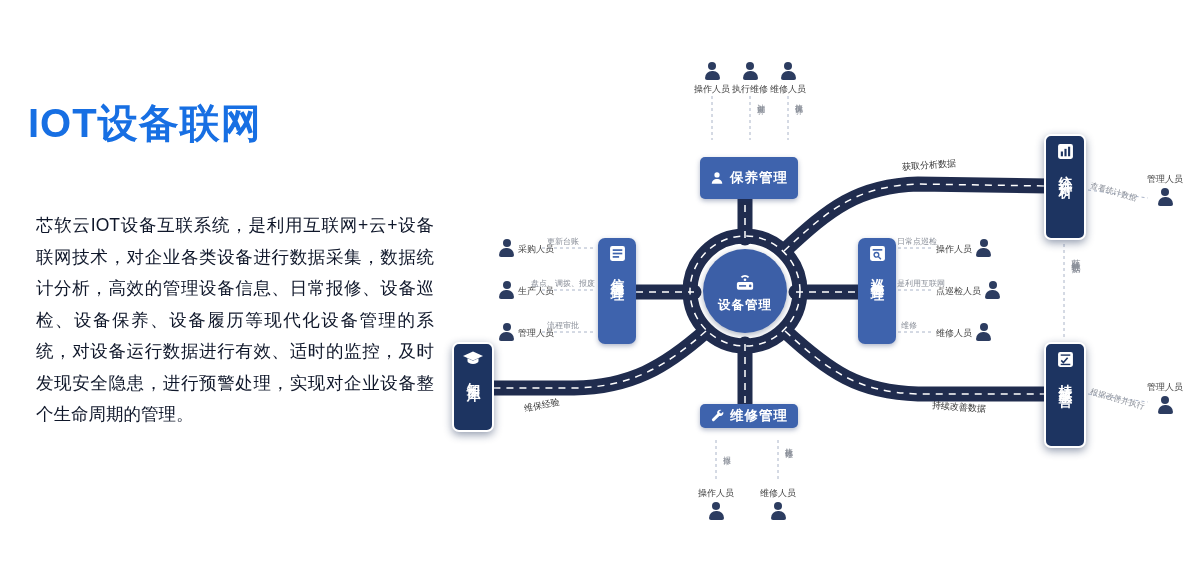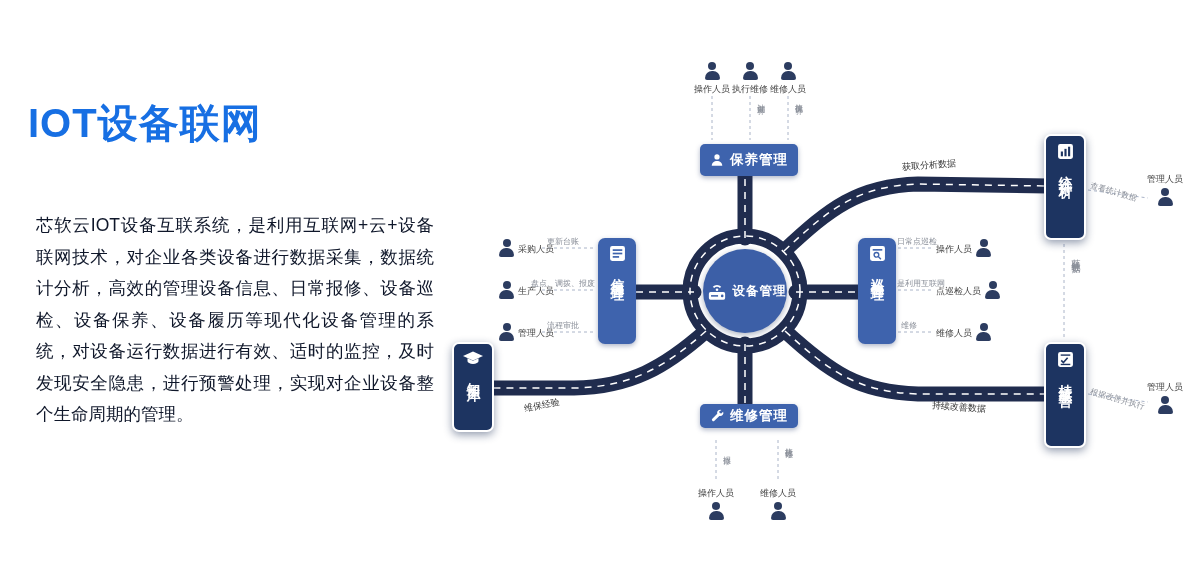--- a/index.html
+++ b/index.html
@@ -14,21 +14,21 @@
   .node-h{position:absolute;display:flex;align-items:center;justify-content:center;gap:6px;
     background:#3e63ad;color:#fff;border-radius:5px;font-size:13.5px;font-weight:bold;
     letter-spacing:1px;box-shadow:0 2px 5px rgba(30,50,100,.35)}
   .node-v{position:absolute;display:flex;flex-direction:column;align-items:center;padding-top:7px;
     background:#3e63ad;color:#fff;border-radius:7px;box-shadow:0 2px 5px rgba(30,50,100,.35)}
   .node-v .vtext{writing-mode:vertical-rl;font-size:13.5px;font-weight:bold;letter-spacing:3px;margin-top:5px}
   .node-dark{background:#1d3461;border:2px solid #fff;box-shadow:0 3px 8px rgba(20,40,80,.45)}
   .nicon{display:flex;align-items:center;justify-content:center}
 
   .hub{position:absolute;left:703px;top:249px;width:84px;height:84px;border-radius:50%;
-    background:#3c5fa7;display:flex;flex-direction:row;align-items:center;justify-content:center;
+    background:#3c5fa7;display:flex;flex-direction:column;align-items:center;justify-content:center;
     gap:3px;color:#fff;font-weight:bold;font-size:12.5px;letter-spacing:1px;
     box-shadow:0 2px 6px rgba(20,40,80,.35)}
 
   .person-col{position:absolute;display:flex;flex-direction:column;align-items:center;width:46px}
   .person-row{position:absolute;display:flex;align-items:center;gap:4px}
   .picon{display:flex;flex-direction:column;align-items:center}
   .ph{width:8px;height:8px;border-radius:50%;background:#2c3c60}
   .pb{width:15px;height:9px;border-radius:7px 7px 2px 2px;background:#2c3c60;margin-top:1px}
   .plabel{font-size:9px;color:#444;margin-top:3px;white-space:nowrap}
 
@@ -89,21 +89,21 @@
           <path d="M12 6.5a5.6 5.6 0 0 1 3.9 1.6l-1.2 1.2a3.9 3.9 0 0 0-5.4 0L8.1 8.1A5.6 5.6 0 0 1 12 6.5z" fill="#fff"></path>
           <circle cx="12" cy="10.8" r="1.2" fill="#fff"></circle>
           <rect x="4.5" y="13" width="15" height="7" rx="1.5" fill="#fff"></rect>
           <circle cx="16.8" cy="16.5" r="1.2" fill="#3c5fa7"></circle>
           <rect x="6.5" y="15.8" width="6.5" height="1.4" fill="#3c5fa7"></rect>
         </svg>
     </span>
     <span>设备管理</span>
   </div>
 
-  <div class="node-h" style="left:700px;top:144px;width:98px;height:32px">
+  <div class="node-h" style="left:700px;top:157px;width:98px;height:42px">
     <span class="nicon">
       <svg width="14" height="14" viewBox="0 0 16 16">
           <circle cx="8" cy="4.5" r="3" fill="#fff"></circle>
           <path d="M2 14.5c0-3.3 2.7-5.5 6-5.5s6 2.2 6 5.5z" fill="#fff"></path>
         </svg>
     </span>
     <span>保养管理</span>
   </div>
 
   <div class="node-h" style="left:700px;top:404px;width:98px;height:24px">

